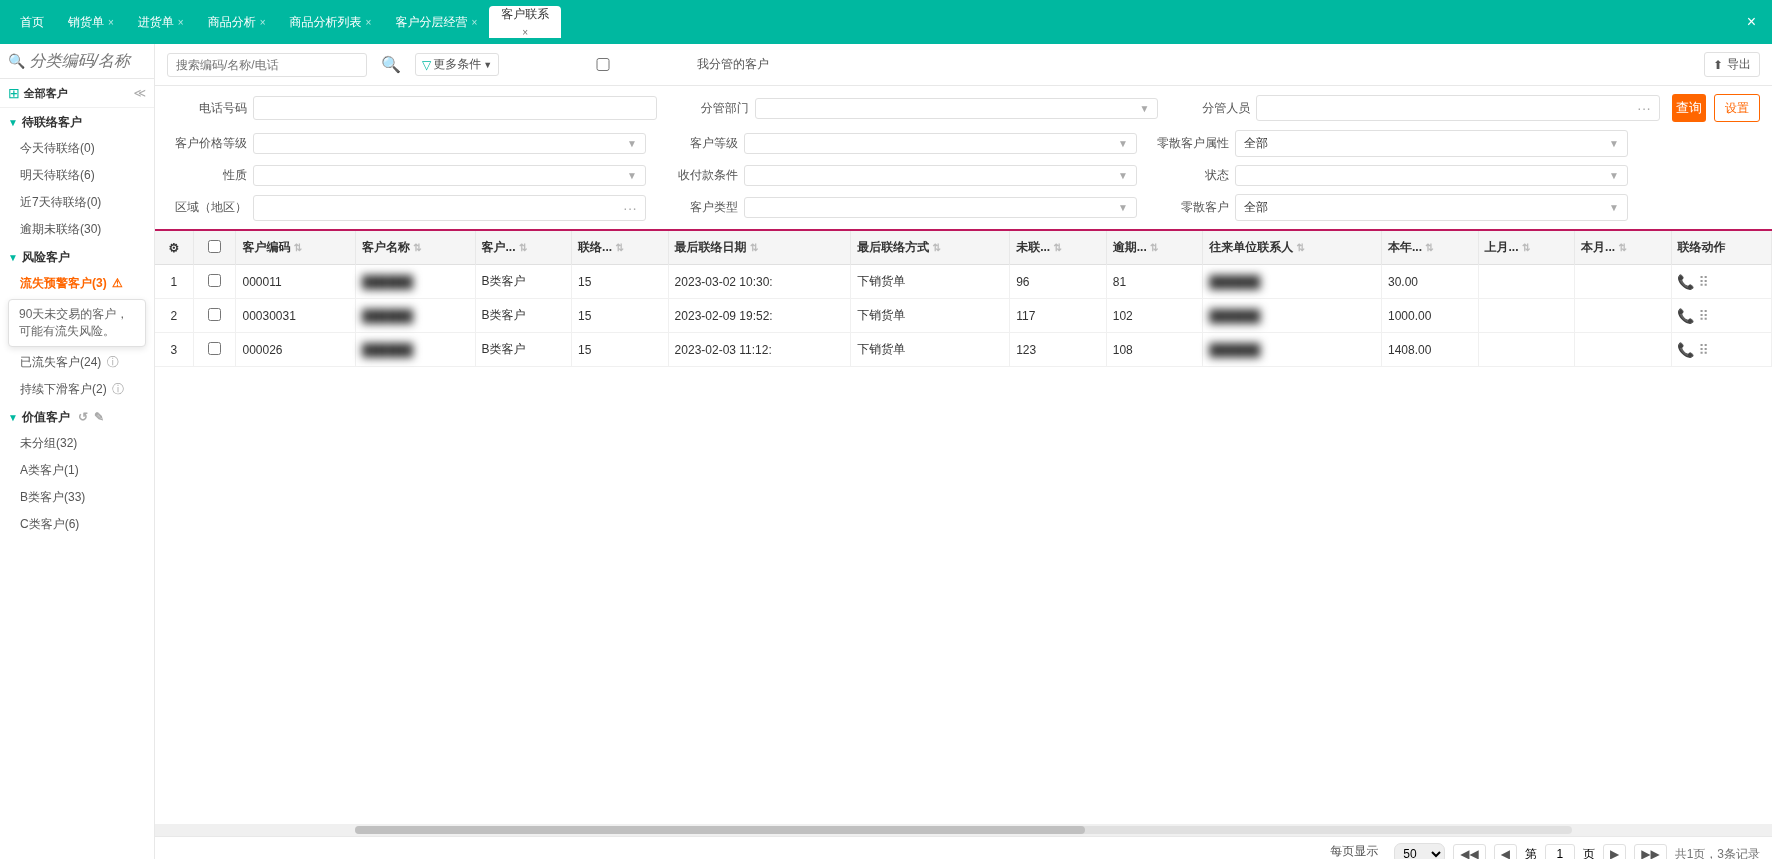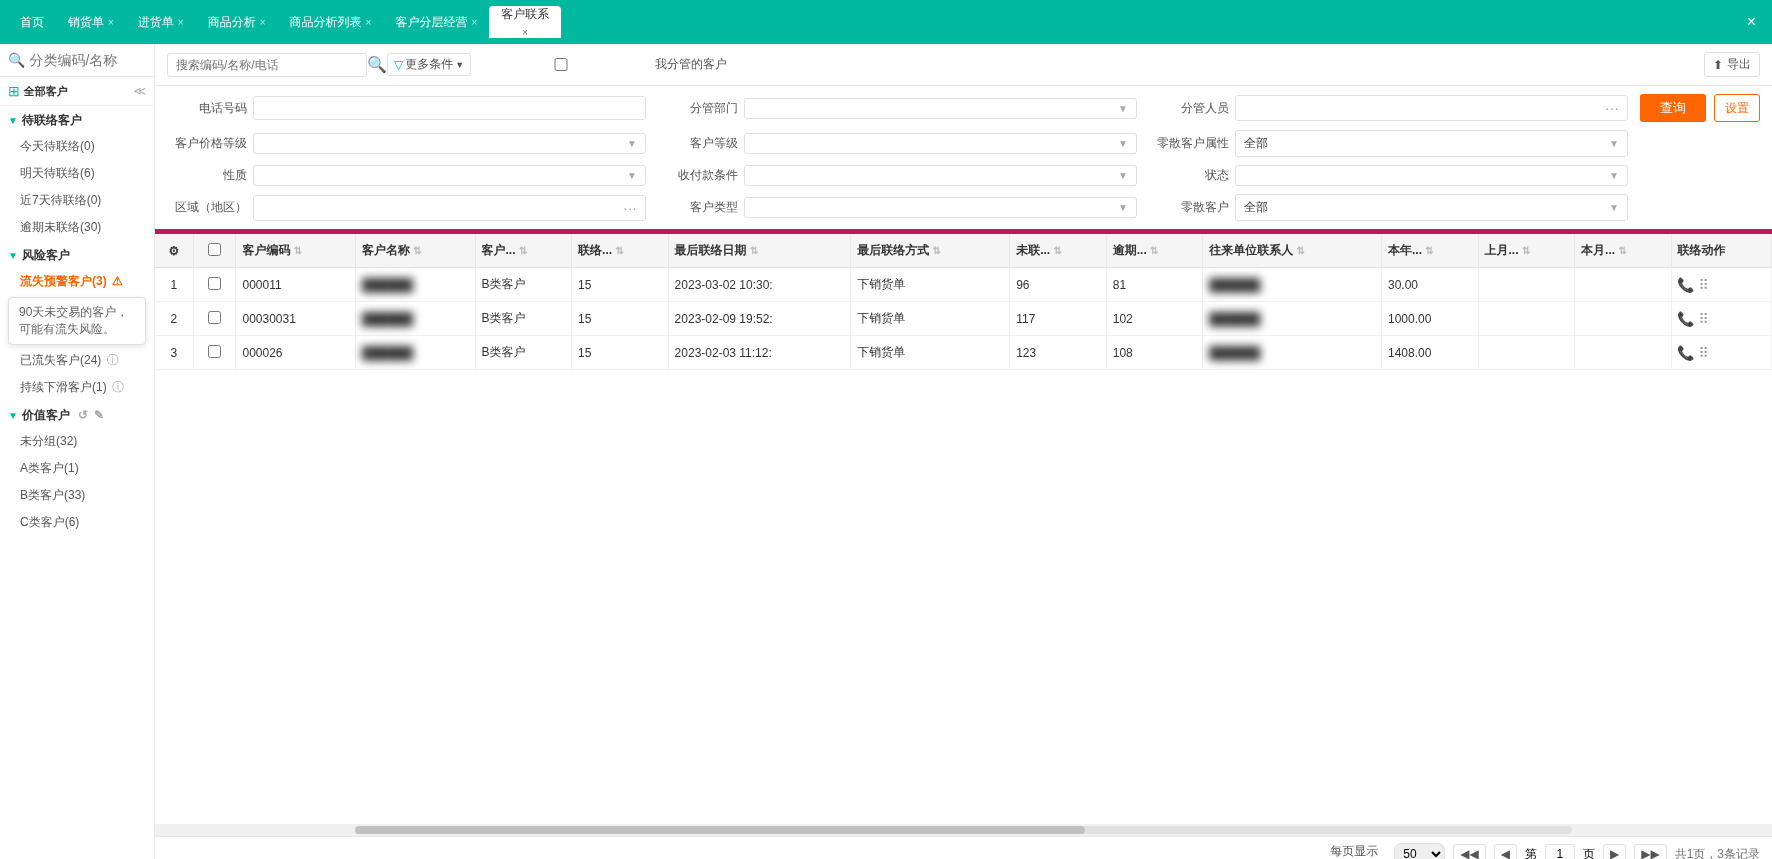--- a/index.html
+++ b/index.html
@@ -62,23 +62,24 @@
       display: flex;
       align-items: center;
       padding: 8px;
       border-bottom: 1px solid #e8e8e8;
       gap: 4px;
     }
     .sidebar-search input {
       flex: 1;
       border: none;
       outline: none;
-      font-size: 14px;
+      font-size: 16px;
       color: #333;
       background: transparent;
+      font-style: italic;
     }
     .sidebar-search .search-icon { color: #ccc; font-size: 14px; }
     .sidebar-top {
       display: flex;
       align-items: center;
       padding: 6px 8px;
       background: #fff;
       border-bottom: 1px solid #f0f0f0;
       gap: 4px;
       cursor: pointer;
@@ -127,21 +128,21 @@
       background: #f7f7f7;
     }
 
     
     .filter-bar {
       background: #fff;
       padding: 8px 12px;
       border-bottom: 1px solid #e8e8e8;
       display: flex;
       align-items: center;
-      gap: 0;
+      gap: 14px;
     }
     .filter-bar input {
       border: 1px solid #e0e0e0;
       border-radius: 3px;
       padding: 4px 8px;
       width: 180px;
       font-size: 12px;
       outline: none;
     }
     .filter-bar .search-btn {
@@ -177,21 +178,21 @@
       cursor: pointer;
       border: 1px solid #e0e0e0;
       border-radius: 3px;
       padding: 3px 8px;
       background: #fff;
     }
 
     
     .adv-filter {
       background: #fff;
-      border-bottom: 5px solid #be185d;
+      border-bottom: 2px solid #be185d;
       padding: 8px 12px;
     }
     .adv-filter-row {
       display: flex;
       align-items: center;
       margin-bottom: 8px;
       gap: 12px;
     }
     .adv-filter-row:last-child { margin-bottom: 0; }
     .adv-field {
@@ -229,21 +230,21 @@
       display: flex;
       gap: 8px;
       margin-left: auto;
       flex-shrink: 0;
     }
     .query-btn {
       background: #ff6600;
       color: #fff;
       border: none;
       border-radius: 3px;
-      padding: 5px 20px;
+      padding: 5px 4px;
       cursor: pointer;
       font-size: 13px;
     }
     .setting-btn {
       background: #fff;
       color: #ff6600;
       border: 1px solid #ff6600;
       border-radius: 3px;
       padding: 4px 10px;
       cursor: pointer;
@@ -441,21 +442,21 @@
       <span style="color:#ff6600;margin-left:2px;">⚠</span>
     </div>
     <div class="sidebar-tooltip">
       <span>90天未交易的客户，可能有流失风险。</span>
     </div>
     <div class="sidebar-item">
       <span>已流失客户(24)</span>
       <span style="color:#aaa;margin-left:2px;">ⓘ</span>
     </div>
     <div class="sidebar-item">
-      <span>持续下滑客户(1)</span>
+      <span>持续下滑客户(2)</span>
       <span style="color:#aaa;margin-left:2px;">ⓘ</span>
     </div>
 
     <div class="sidebar-group-title">
       <span class="arrow">▼</span>
       <span>价值客户</span>
       <span style="color:#aaa;font-size:12px;margin-left:4px;">↺</span>
       <span style="color:#aaa;font-size:12px;margin-left:2px;">✎</span>
     </div>
     <div class="sidebar-item">

